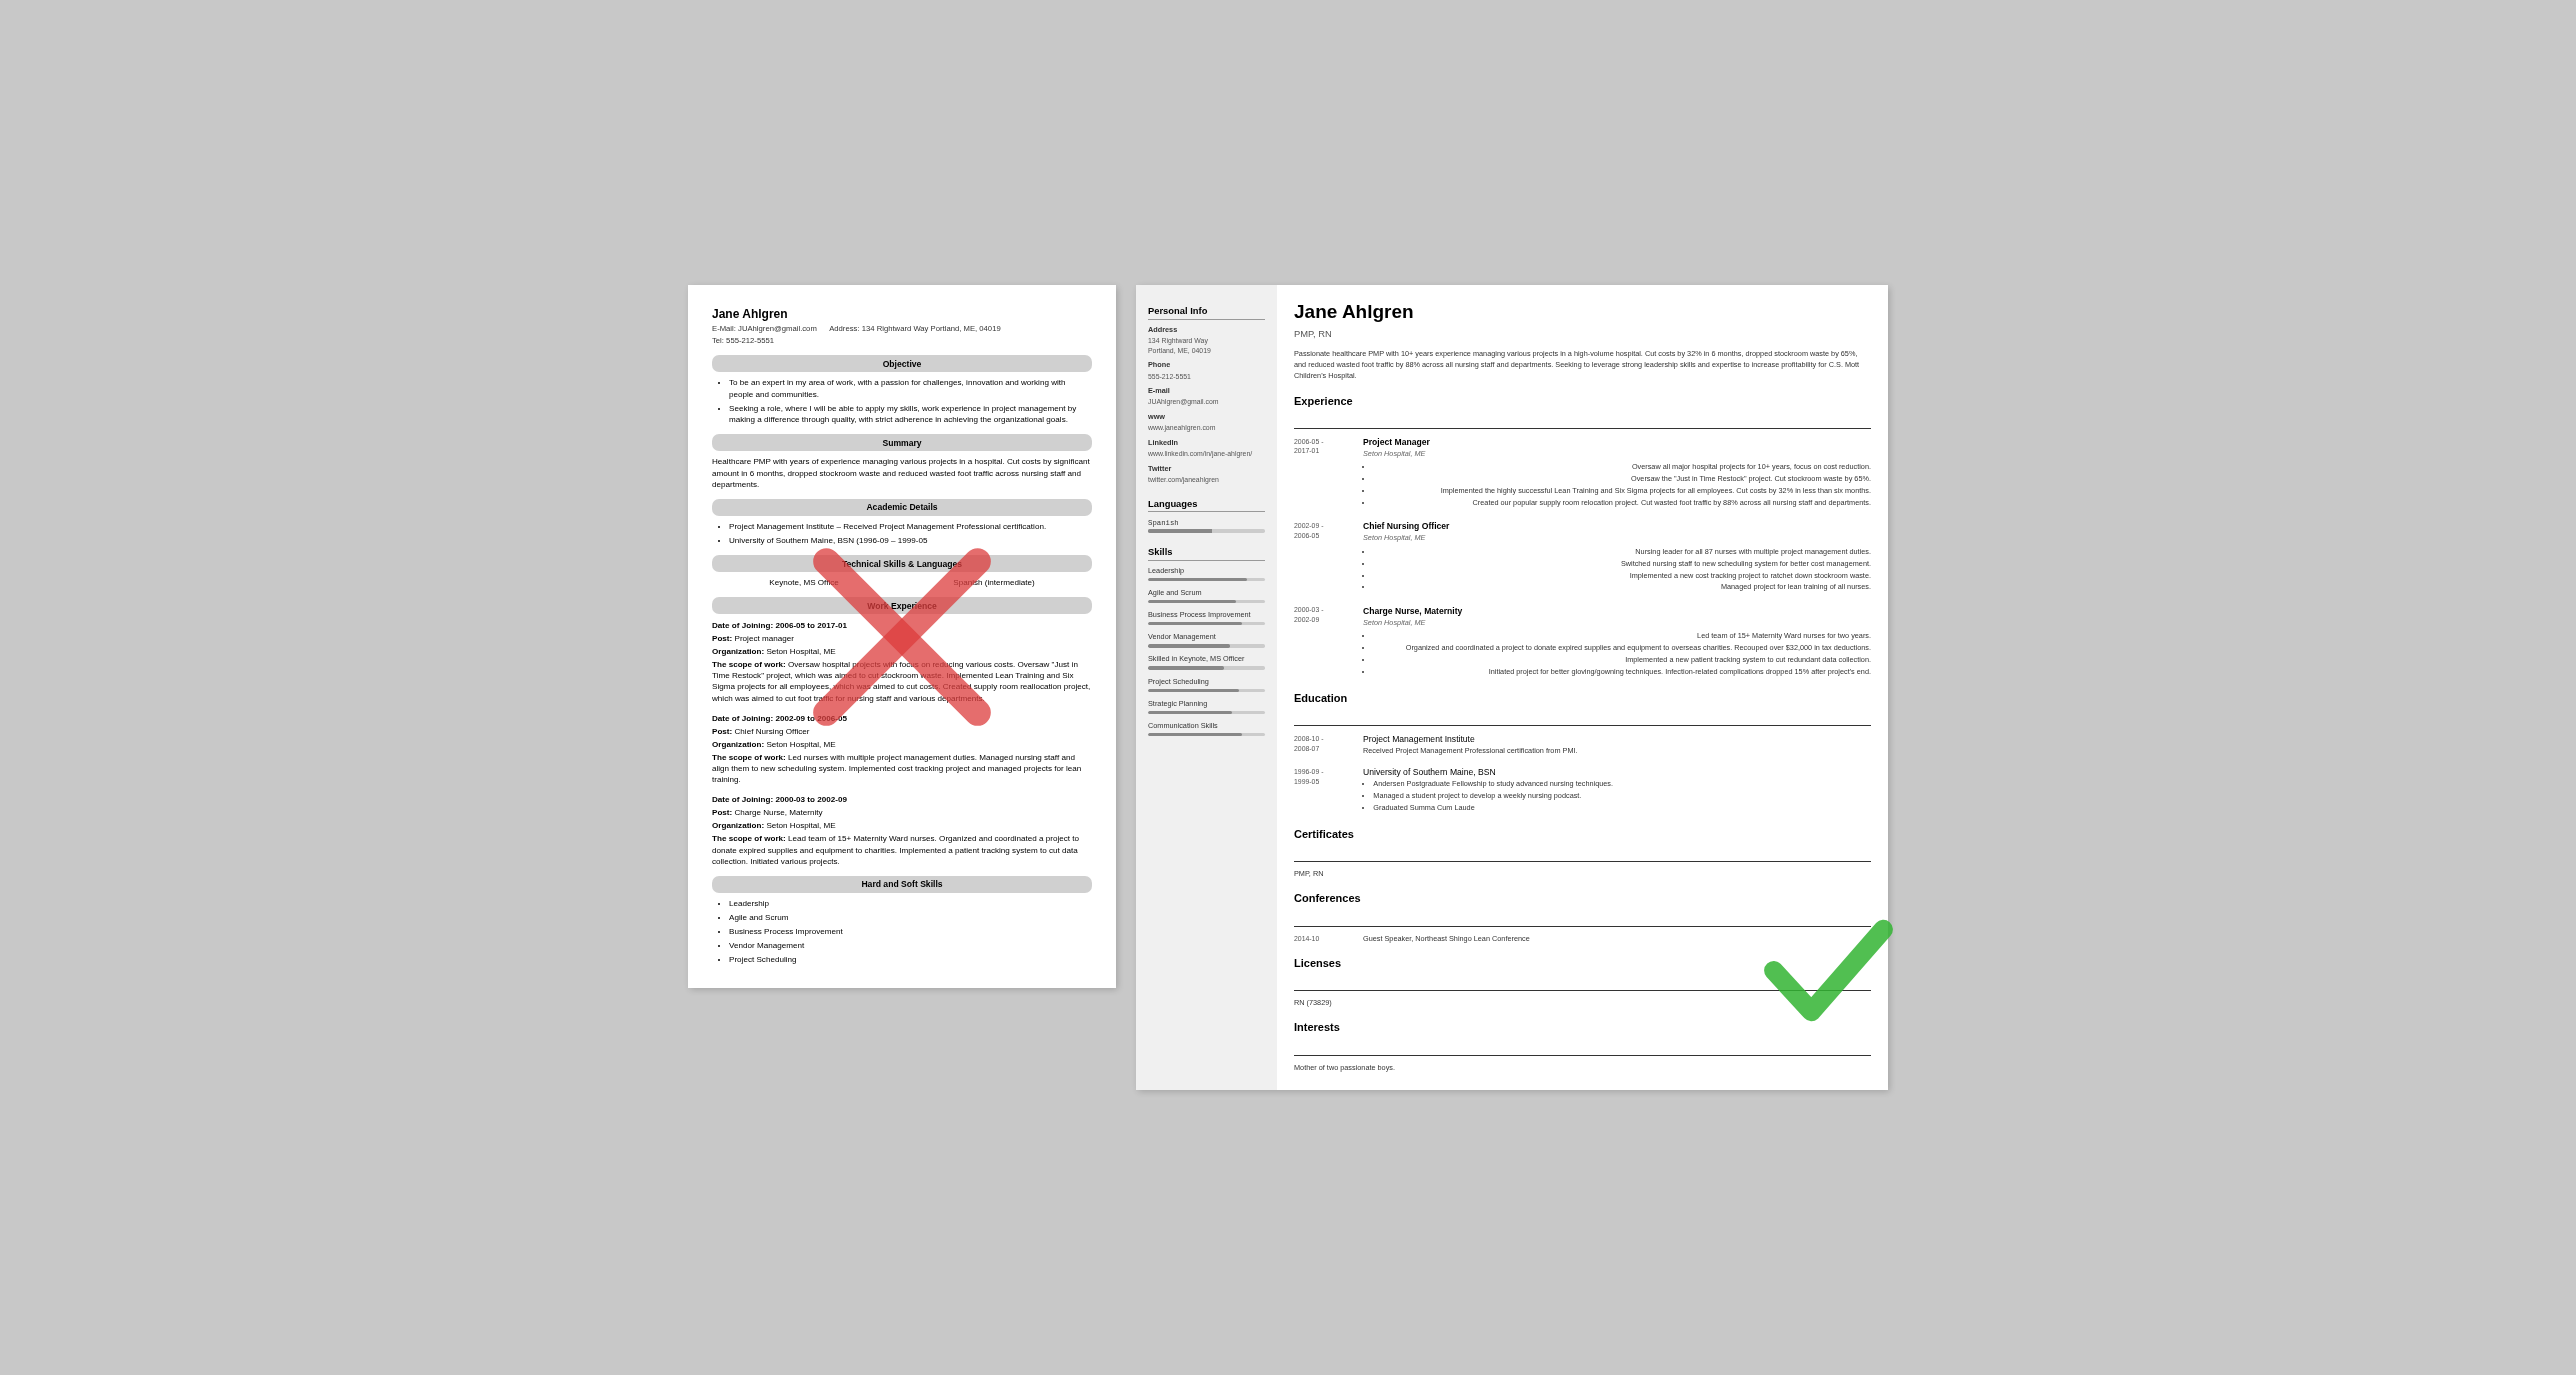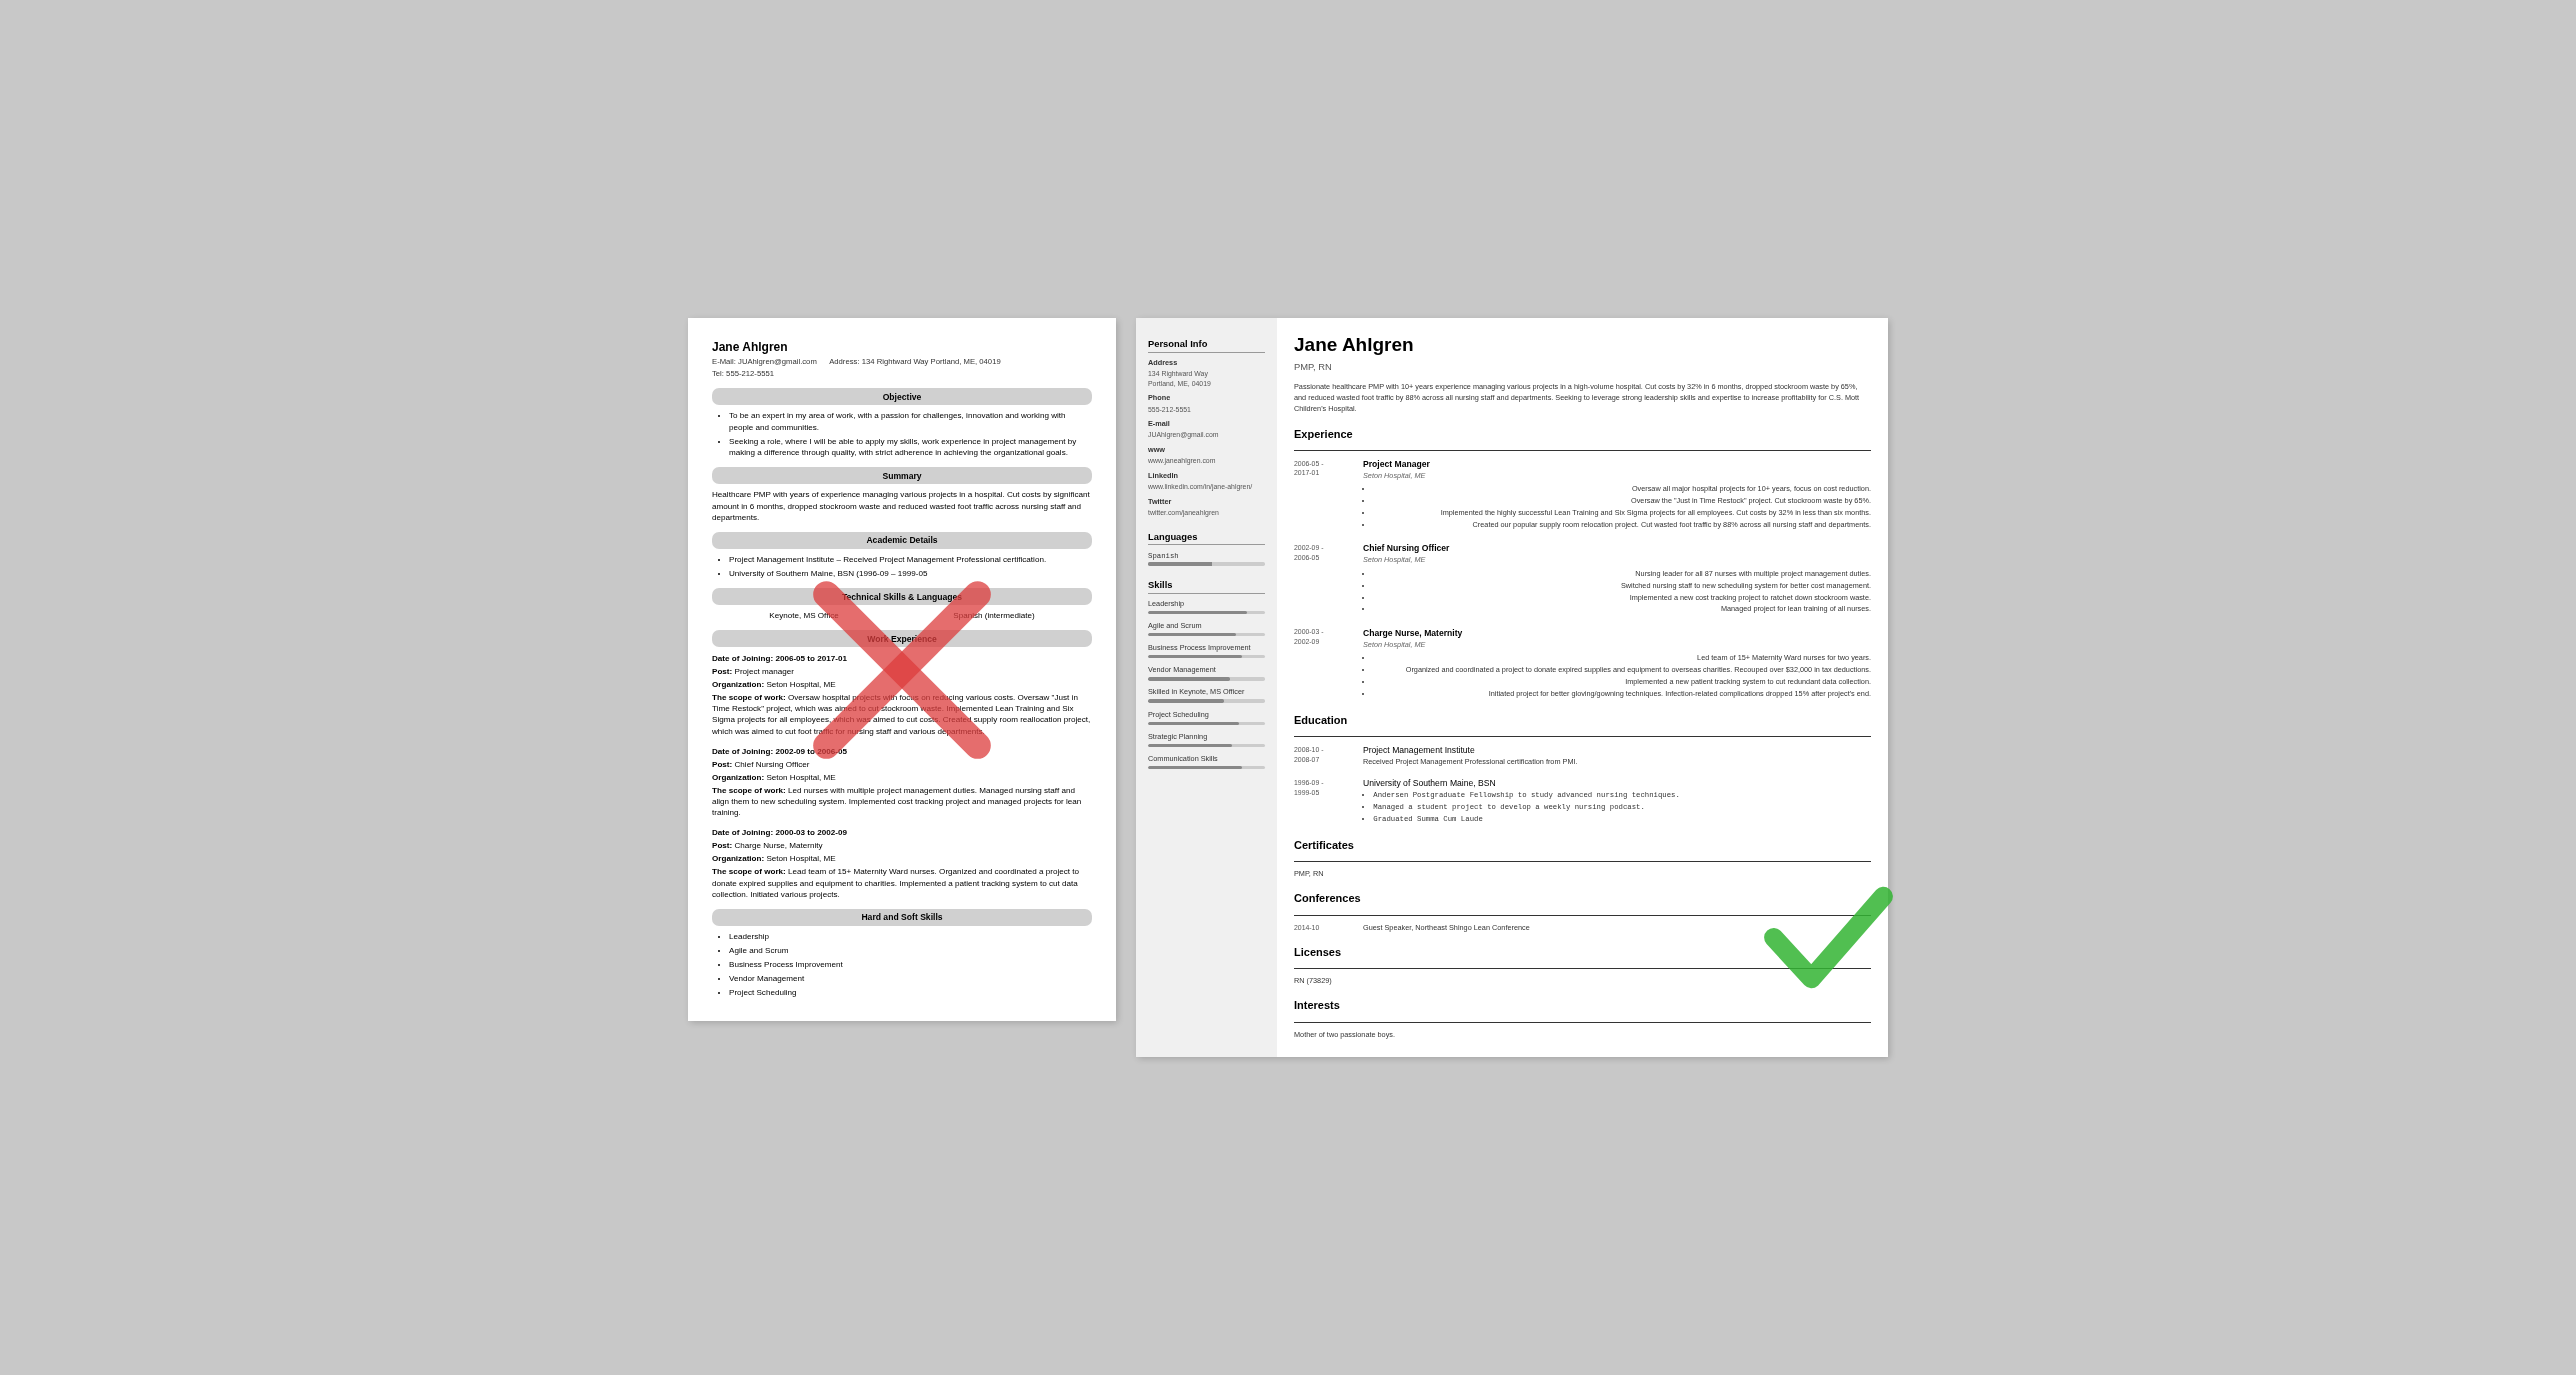--- a/index.html
+++ b/index.html
@@ -180,21 +180,21 @@
       background: #888;
     }
 
     .main-section-title {
       font-size: 11px;
       font-weight: bold;
       color: #000;
       margin-bottom: 6.9px;
       margin-top: 12px;
       border-bottom: 1.7px solid #333;
-      padding-bottom: 8px;
+      padding-bottom: 19px;
     }
     .main-section-title:first-child { margin-top: 0; }
     .experience-entry {
       display: flex;
       margin-bottom: 10.3px;
     }
     .exp-date {
       width: 69px;
       flex-shrink: 0;
       font-size: 6.9px;
@@ -238,21 +238,21 @@
       font-size: 8.6px;
       font-weight: normal;
       color: #000;
       margin-bottom: 0.9px;
     }
     .edu-detail {
       font-size: 7.3px;
       color: #333;
       margin-bottom: 1.7px;
     }
-    .edu-bullets { margin-left: 10.3px; font-family: Liberation Mono, monospace; }
+    .edu-bullets { margin-left: 10.3px; }
     .edu-bullets li {
       font-size: 7.3px;
       color: #333;
       margin-bottom: 1.7px;
     }
 
     .cert-item, .conf-item, .lic-item, .int-item {
       font-size: 7.3px;
       color: #333;
       margin-bottom: 3.4px;

